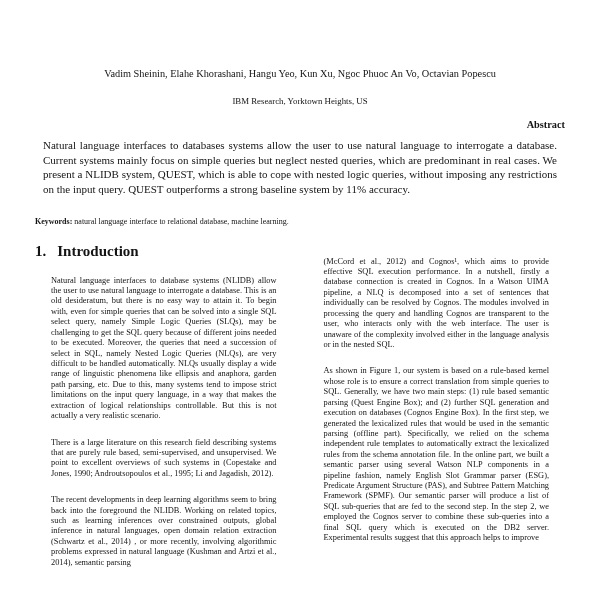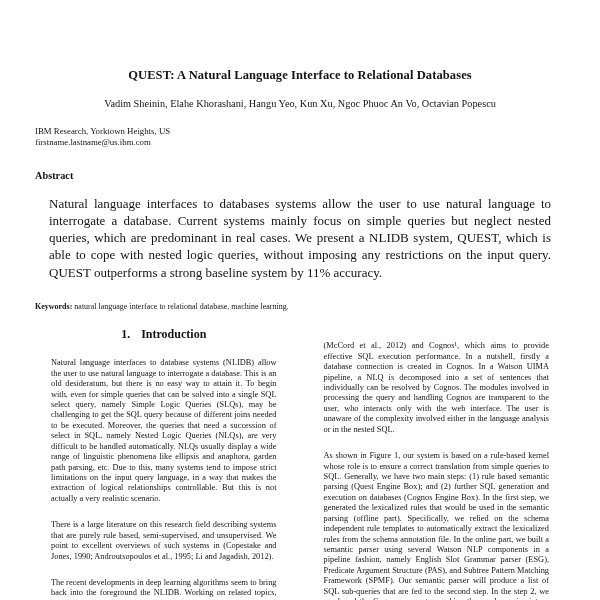--- a/index.html
+++ b/index.html
@@ -26,80 +26,77 @@
     letter-spacing: 0.1px;
   }
   .authors {
     font-size: 10.3px;
     font-weight: normal;
     text-align: center;
     margin: 0 0 17px 0;
   }
   .affil {
     font-size: 8.8px;
-    text-align: left;
+    text-align: center;
     margin: 0 0 1px 0;
   }
   .abstract-heading {
     font-size: 10.3px;
     font-weight: bold;
-    text-align: left;
-    margin: 23px 0 4px 0;
+    text-align: right;
+    margin: 13px 0 4px 0;
   }
   .abstract-text {
-    font-size: 13px;
+    font-size: 11px;
     line-height: 1.32;
     text-align: justify;
-    margin: 14px;
+    margin: 8px;
   }
   .keywords {
     font-size: 8px;
     line-height: 1.32;
     margin: 21px 0 0 0;
   }
   .kw-label {
     font-weight: bold;
   }
   .columns {
     display: flex;
     gap: 15px;
     margin-top: 13px;
   }
   .col {
     flex: 1 1 0;
     min-width: 0;
   }
   .section-heading {
-    font-size: 12px;
+    font-size: 15px;
     font-weight: bold;
-    text-align: center;
     margin: 2px 0 6px 0;
   }
   .sec-title {
     margin-left: 11px;
   }
   .col p {
     font-size: 8.35px;
     line-height: 1.25;
     text-align: justify;
     margin: 16px;
   }
 </style>
 </head>
 <body>
 
 <div class="page">
 
-  <h1 class="title">QUEST: A Natural Language Interface to Relational Databases</h1>
 
   <div class="authors">Vadim Sheinin, Elahe Khorashani, Hangu Yeo, Kun Xu, Ngoc Phuoc An Vo, Octavian Popescu</div>
 
   <div class="affil">IBM Research, Yorktown Heights, US</div>
 
-  <div class="affil">firstname.lastname@us.ibm.com</div>
 
   <h2 class="abstract-heading">Abstract</h2>
 
   <p class="abstract-text">Natural language interfaces to databases systems allow the user to use natural language to interrogate a database. Current systems mainly focus on simple queries but neglect nested queries, which are predominant in real cases. We present a NLIDB system, QUEST, which is able to cope with nested logic queries, without imposing any restrictions on the input query. QUEST outperforms a strong baseline system by 11% accuracy.</p>
 
   <p class="keywords">
     <span class="kw-label">Keywords:</span><span> natural language interface to relational database, machine learning.</span>
   </p>
 
   <div class="columns">

